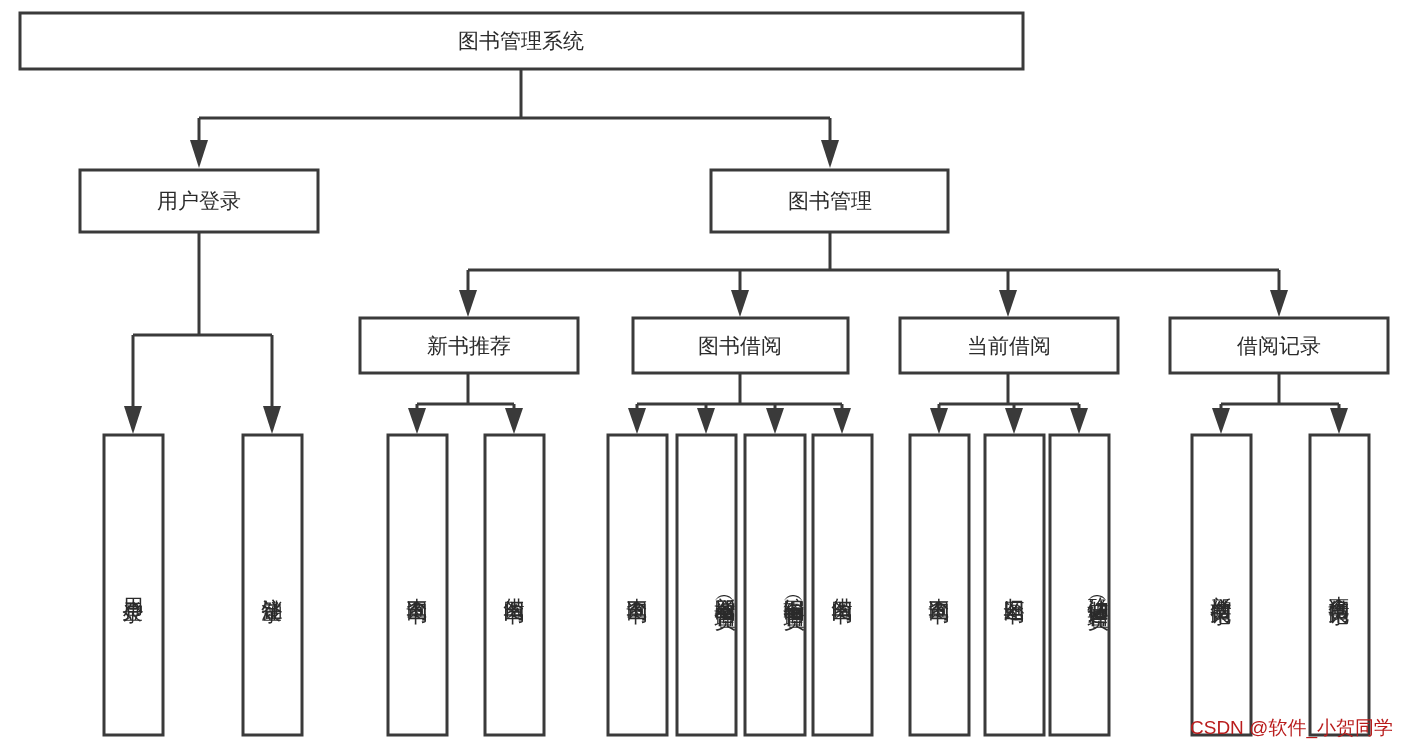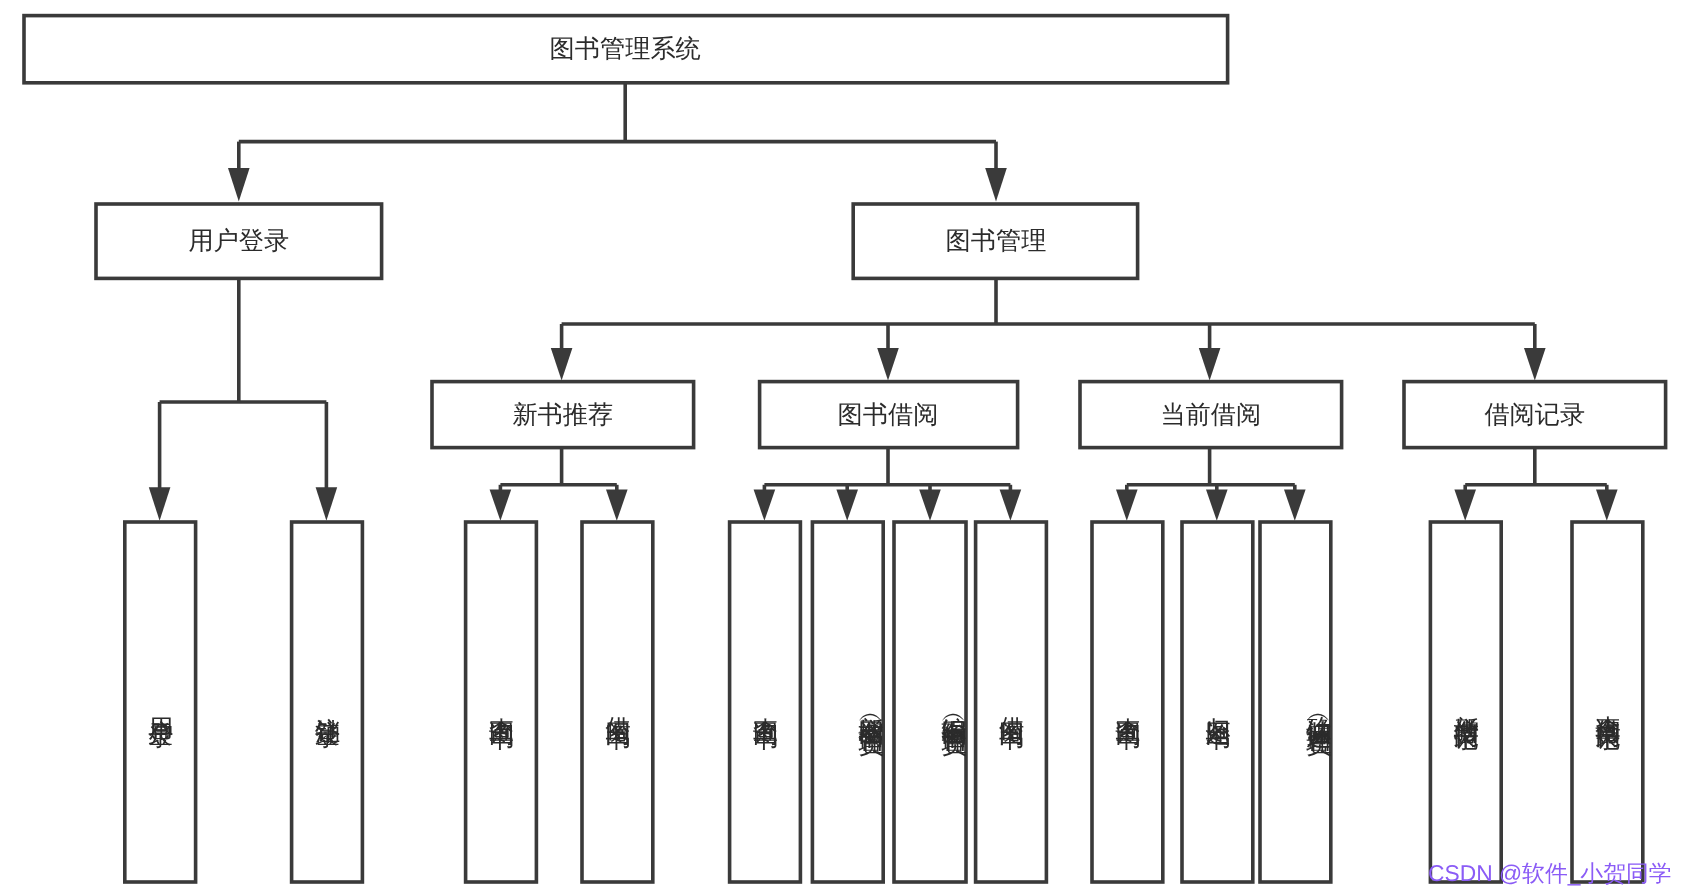--- a/index.html
+++ b/index.html
@@ -64,21 +64,21 @@
     justify-content: center;
     pointer-events: none;
   }
   .leaf-label.centered {
     align-items: center;
   }
   .watermark {
     position: absolute;
     font-family: "Liberation Sans", "DejaVu Sans", sans-serif;
     font-size: 19px;
-    color: #8b5cf6;
+    color: #b91c1c;
     white-space: nowrap;
   }
 </style>
 </head>
 <body>
 
 <div id="diagram-root">
 
   <svg class="diagram" viewBox="0 0 1405 747">
 

